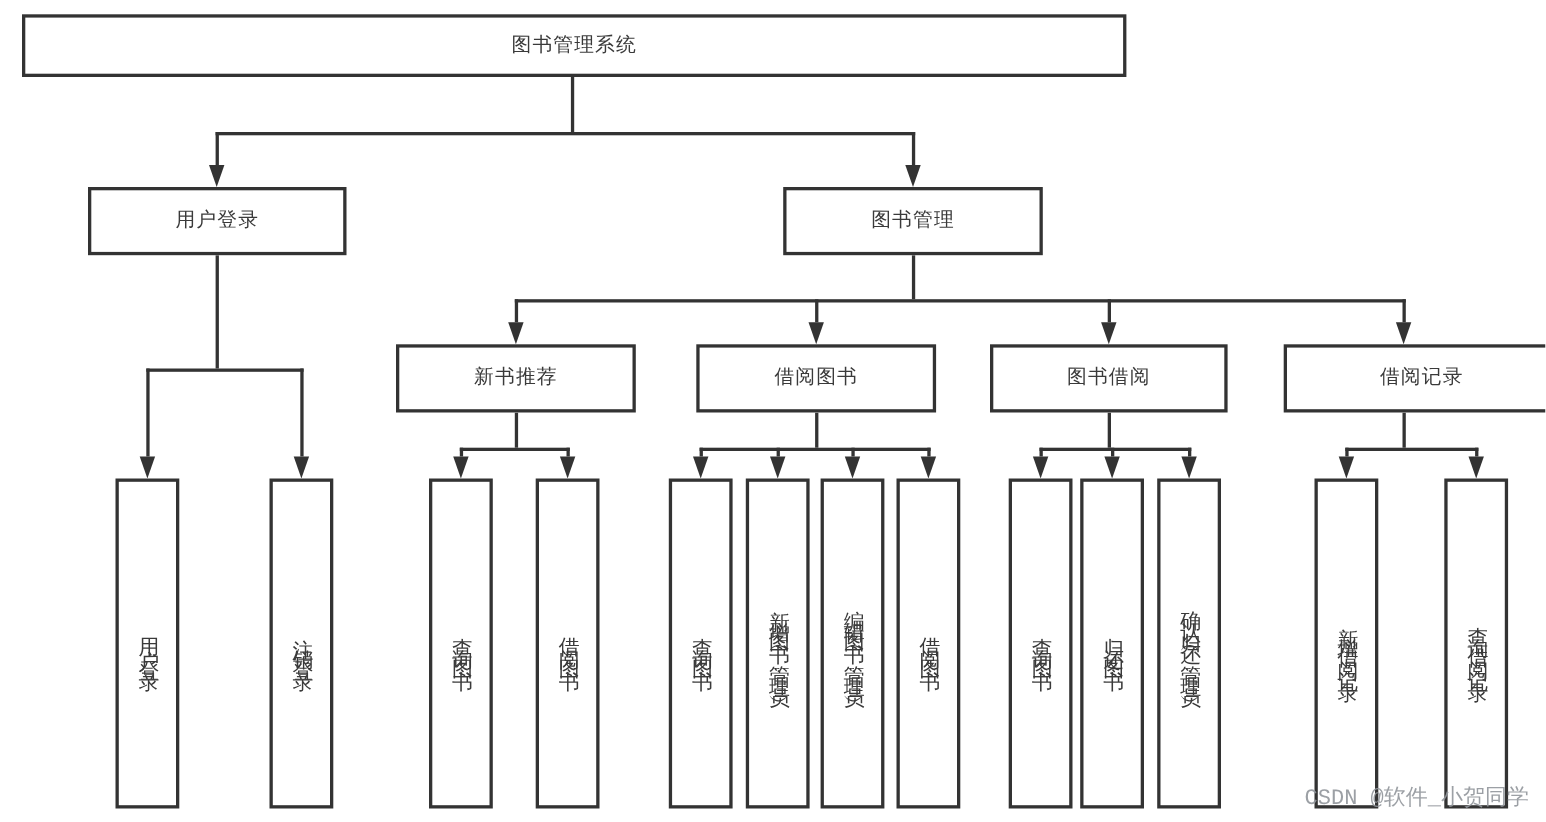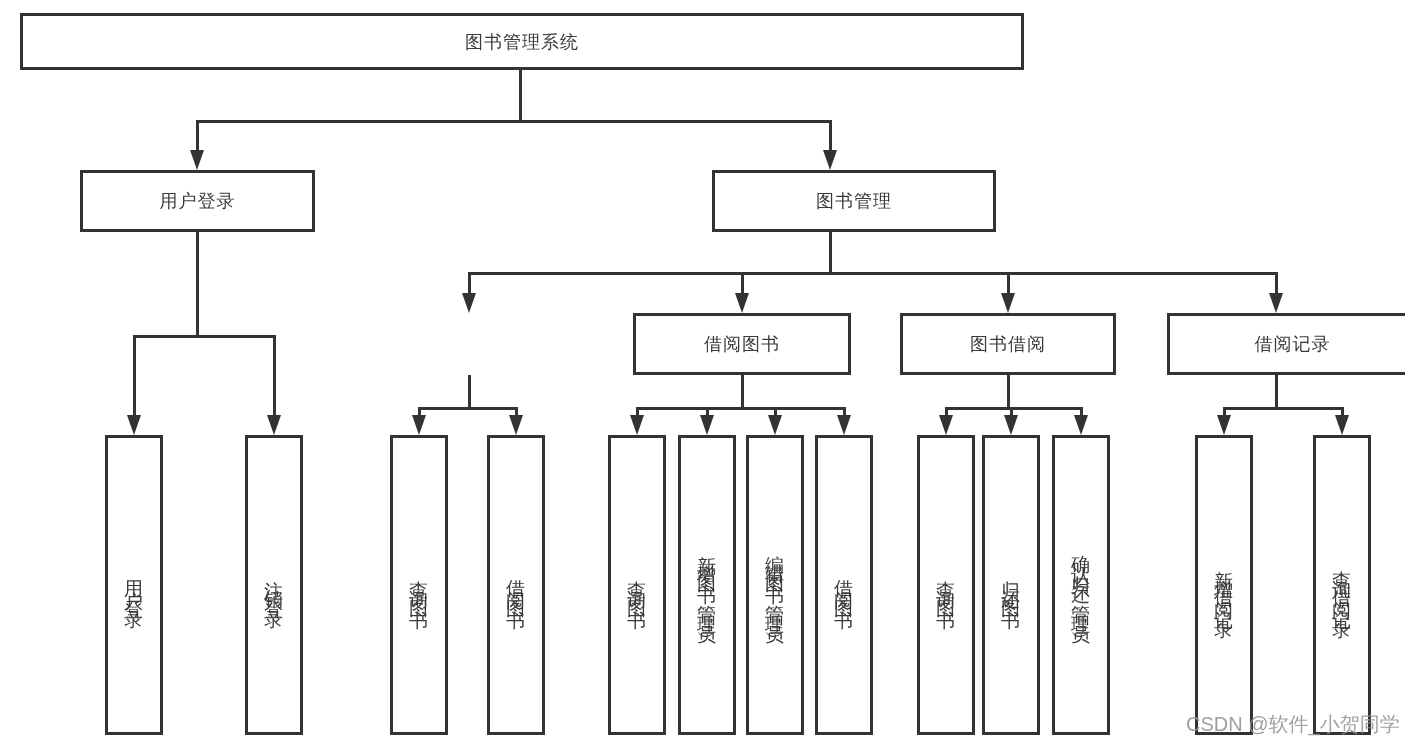--- a/index.html
+++ b/index.html
@@ -6,21 +6,21 @@
     margin: 0;
     padding: 0;
     background: #ffffff;
   }
   #canvas {
     position: relative;
     width: 1405px;
     height: 747px;
     background: #ffffff;
     overflow: hidden;
-    font-family: Liberation Sans, sans-serif;
+    font-family: Liberation Mono, monospace;
   }
   
   .box {
     position: absolute;
     box-sizing: border-box;
     border: 3px solid #333333;
     background: #ffffff;
     display: flex;
     align-items: center;
     justify-content: center;
@@ -154,24 +154,27 @@
   </div>
 
   <div class="box" style="left:20px;top:13px;width:1004px;height:57px">
     <span class="h-label">图书管理系统</span>
   </div>
 
   <div class="box" style="left:80px;top:170px;width:235px;height:62px">
     <span class="h-label">用户登录</span>
   </div>
 
-  <div class="box" style="left:712px;top:170px;width:284px;height:62px">
+  <div class="box" style="left:712px;top:170px;width:236px;height:62px">
     <span class="h-label">图书管理</span>
   </div>
 
+  <div class="box" style="left:360px;top:313px;width:218px;height:62px">
+    <span class="h-label">新书推荐</span>
+  </div>
 
   <div class="box" style="left:633px;top:313px;width:218px;height:62px">
     <span class="h-label">借阅图书</span>
   </div>
 
   <div class="box" style="left:900px;top:313px;width:216px;height:62px">
     <span class="h-label">图书借阅</span>
   </div>
 
   <div class="box" style="left:1167px;top:313px;width:251px;height:62px">

